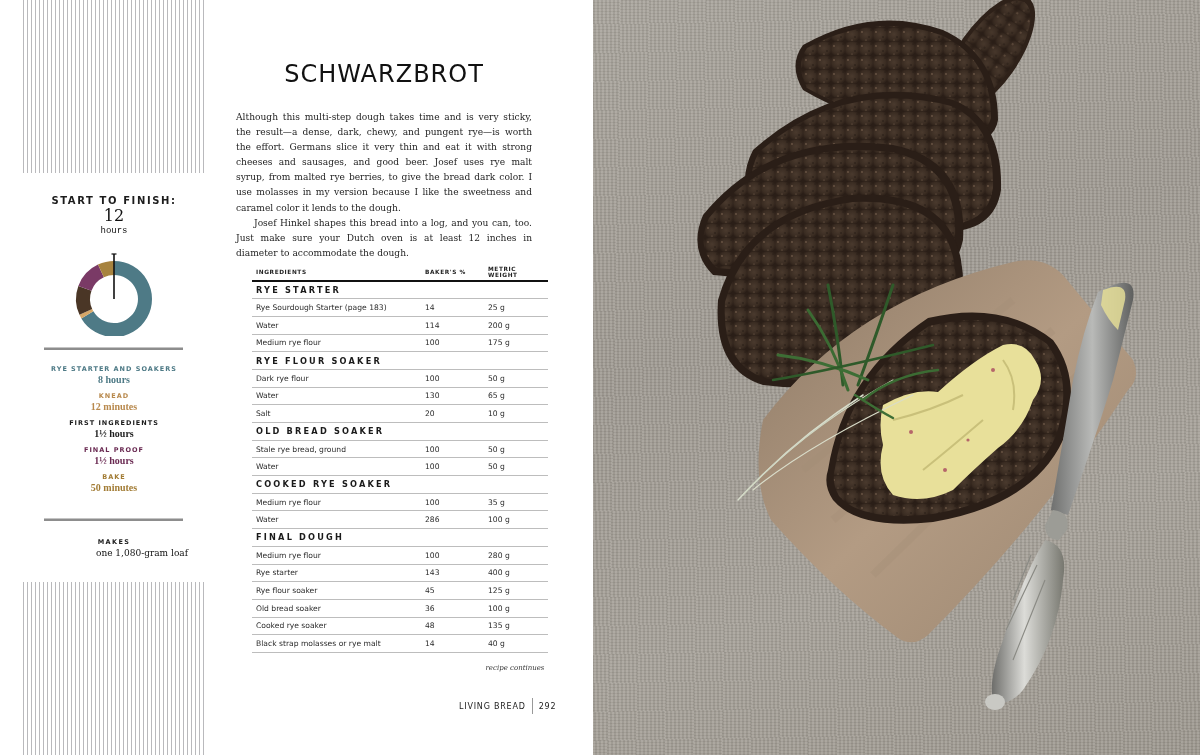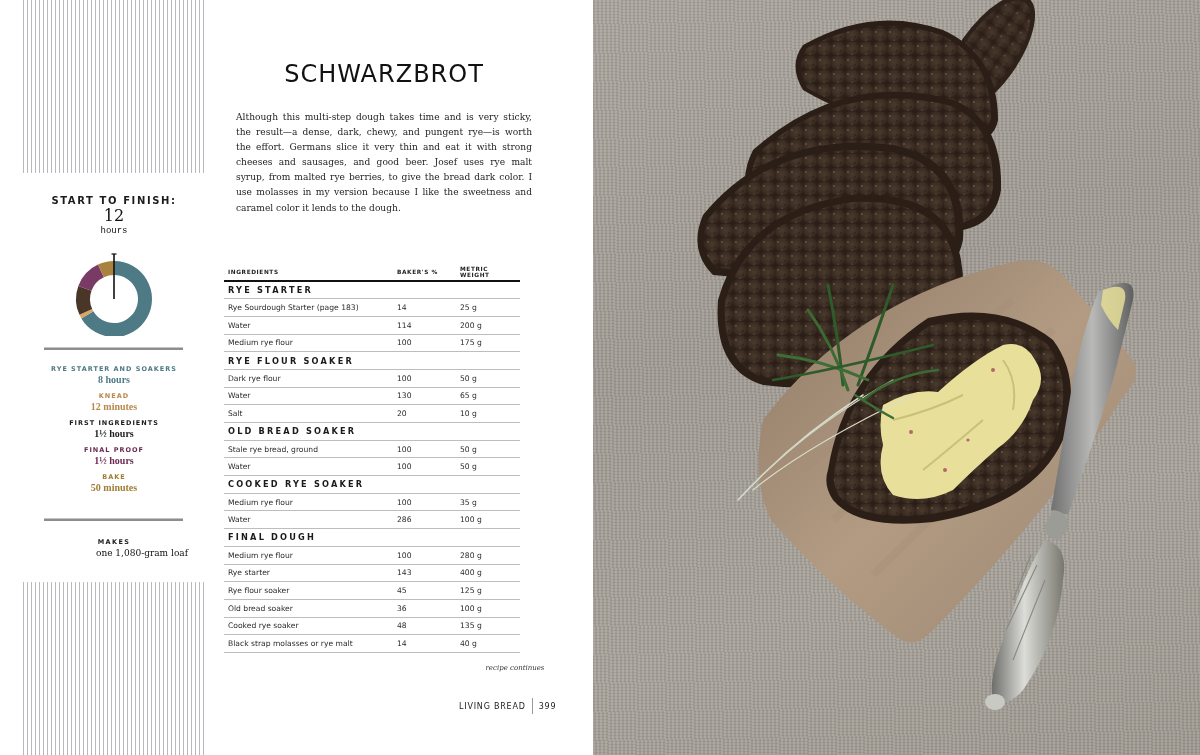--- a/index.html
+++ b/index.html
@@ -35,21 +35,21 @@
   .makes-label { font-family: "DejaVu Sans", sans-serif; font-weight: bold; font-size: 6.5px; letter-spacing: 1.4px; line-height: 10px; color: #222; }
   .makes-value { font-family: "DejaVu Serif", serif; font-size: 9px; line-height: 13px; color: #111; text-align: right; }
 
   
   .title { position: absolute; left: 236px; top: 60px; width: 296px; text-align: center;
     font-family: "DejaVu Sans", sans-serif; font-weight: normal; font-size: 24px; letter-spacing: 1px; color: #111; }
   .intro { position: absolute; left: 236px; top: 110px; width: 296px; font-family: "DejaVu Serif", serif;
     font-size: 9.1px; line-height: 15.1px; text-align: justify; color: #1e1e1e; }
   .intro p + p { text-indent: 18px; }
 
-  .recipe-table { position: absolute; left: 224px; top: 264px; width: 296px; border-collapse: collapse; }
+  .recipe-table { position: absolute; left: 252px; top: 264px; width: 296px; border-collapse: collapse; }
   .recipe-table th { font-family: "DejaVu Sans", sans-serif; font-weight: bold; font-size: 5.8px; letter-spacing: 0.6px;
     text-align: left; padding: 2px 0 2px 4px; height: 13px; border-bottom: 2.5px solid #111; color: #222; }
   .recipe-table td { font-family: "DejaVu Sans", sans-serif; font-size: 7.6px; color: #2a2a2a;
     height: 17.7px; padding: 0 0 0 4px; border-bottom: 1px solid #bdbdbd; vertical-align: middle; }
   .recipe-table tr.section td { font-weight: bold; font-size: 8.2px; letter-spacing: 2.2px; color: #1a1a1a; }
   .col-ing { width: 169px; }
   .col-pct { width: 63px; }
 
   .continues { position: absolute; left: 480px; top: 664px; width: 70px; text-align: center;
     font-family: "DejaVu Serif", serif; font-style: italic; font-size: 7px; color: #333; }
@@ -119,20 +119,21 @@
 
   <div class="makes">
     <div class="makes-label">MAKES</div>
     <div class="makes-value">one 1,080-gram loaf</div>
   </div>
 
   <h1 class="title">SCHWARZBROT</h1>
 
   <div class="intro">
     <p>Although this multi-step dough takes time and is very sticky, the result—a dense, dark, chewy, and pungent rye—is worth the effort. Germans slice it very thin and eat it with strong cheeses and sausages, and good beer. Josef uses rye malt syrup, from malted rye berries, to give the bread dark color. I use molasses in my version because I like the sweetness and caramel color it lends to the dough.</p>
+    <p>Josef Hinkel shapes this bread into a log, and you can, too. Just make sure your Dutch oven is at least 12 inches in diameter to accommodate the dough.</p>
   </div>
 
   <table class="recipe-table">
     <thead>
       <tr>
         <th class="col-ing">INGREDIENTS</th>
         <th class="col-pct">BAKER'S %</th>
         <th>METRIC WEIGHT</th>
       </tr>
     </thead>
@@ -237,21 +238,21 @@
           <td>40 g</td>
         </tr>
     </tbody>
   </table>
 
   <div class="continues">recipe continues</div>
 
   <div class="folio">
     <span>LIVING BREAD</span>
     <span class="folio-sep"></span>
-    <span>399</span>
+    <span>292</span>
   </div>
 </div>
 
 <div class="photo">
   <svg width="607" height="755" viewBox="0 0 607 755">
     <defs>
       <radialGradient id="crumb" cx="50%" cy="45%" r="60%">
         <stop offset="0%" stop-color="#4a3a2e"></stop>
         <stop offset="70%" stop-color="#3a2c22"></stop>
         <stop offset="100%" stop-color="#2a1e17"></stop>

